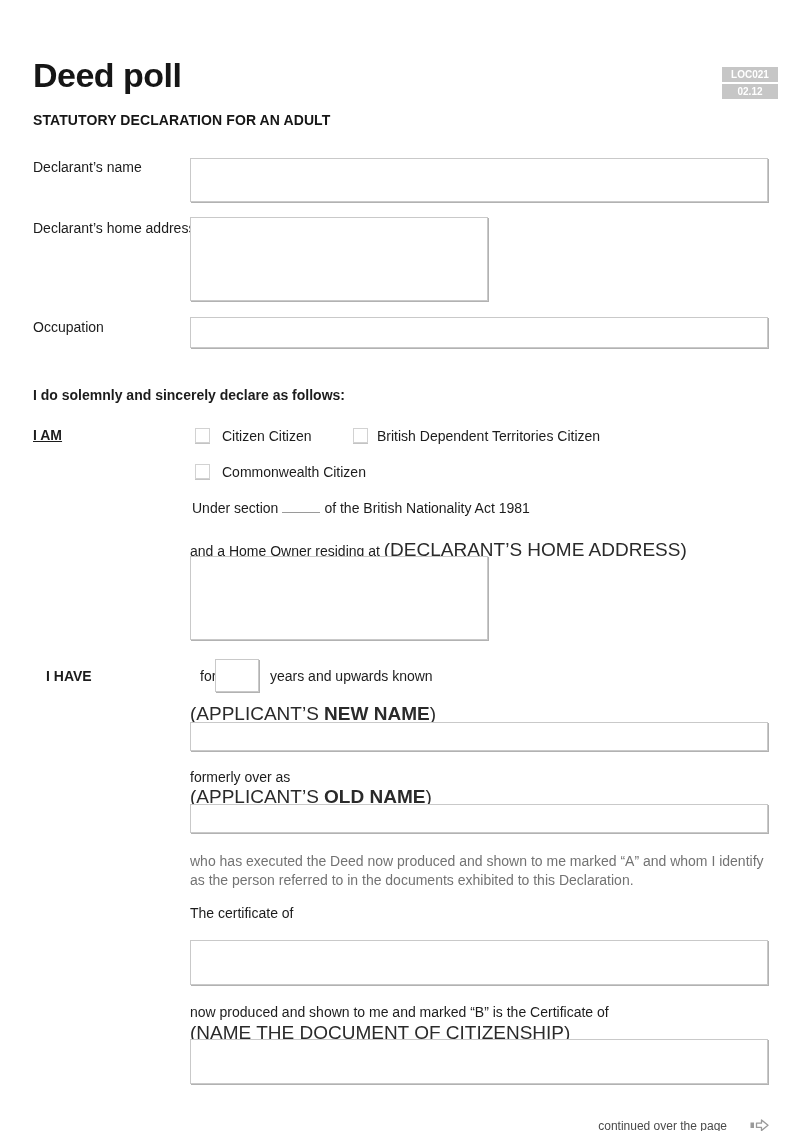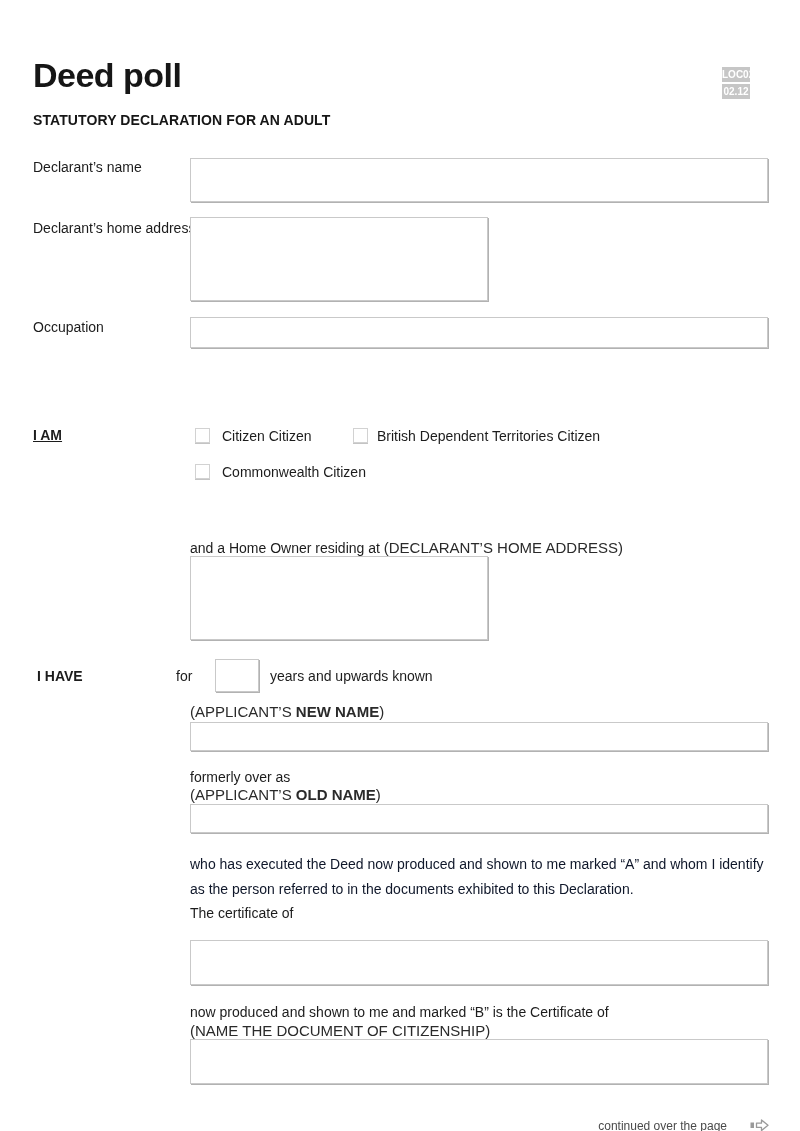--- a/index.html
+++ b/index.html
@@ -17,30 +17,30 @@
   .abs { position: absolute; }
 
   .title {
     left: 33px; top: 20px;
     font-size: 34px; font-weight: bold; letter-spacing: -0.5px; color: #161616;
   }
   .subtitle {
     left: 33px; top: 76px;
     font-size: 14px; font-weight: bold; letter-spacing: 0.1px; color: #161616;
   }
-  .badge { left: 722px; top: 31px; width: 28px; }
+  .badge { left: 722px; top: 31px; width: 56px; }
   .badge-row {
     background: #c6c6c6; color: #ffffff;
     font-size: 10px; font-weight: bold; text-align: center;
     padding: 2px 0; margin-bottom: 2px;
   }
 
   .lbl { font-size: 14px; color: #1c1c1c; }
   .b { font-weight: bold; }
-  .hint { font-size: 15px; color: #2a2a2a; }
+  .hint { font-size: 19px; color: #2a2a2a; }
 
   .field {
     background: #fff;
     border: 1px solid #c9c9c9;
     box-shadow: 1px 1px 0 0 #b2b2b2;
     outline: none;
     font-family: "Liberation Sans", sans-serif;
     font-size: 14px; color: #1c1c1c;
     padding: 4px 6px;
     resize: none;
@@ -55,21 +55,21 @@
   }
 
   .blank-line {
     display: inline-block;
     width: 38px; height: 12px;
     border-bottom: 1.5px solid #9a9a9a;
     margin: 0 4px;
     vertical-align: baseline;
   }
 
-  .para { font-size: 14px; line-height: 25px; width: 592px; color: #0f172a; }
+  .para { font-size: 14px; line-height: 19px; width: 592px; color: #737373; }
 
   .footer {
     right: 30px; top: 1082px;
     display: flex; align-items: center; gap: 22px;
     font-size: 12px; color: #4a4a4a;
   }
 </style>
 </head>
 <body>
 
@@ -84,40 +84,44 @@
 
   <div class="abs lbl" style="left:33px; top:123px;">Declarant’s name</div>
   <input class="abs field" style="left: 190px; top: 122px; width: 578px; height: 44px;">
 
   <div class="abs lbl" style="left:33px; top:184px;">Declarant’s home address</div>
   <textarea class="abs field" style="left: 190px; top: 181px; width: 298px; height: 84px;"></textarea>
 
   <div class="abs lbl" style="left:33px; top:283px;">Occupation</div>
   <input class="abs field" style="left: 190px; top: 281px; width: 578px; height: 31px;">
 
+  <div class="abs lbl b" style="left:33px; top:351px;">I do solemnly and sincerely declare as follows:</div>
 
   <div class="abs lbl b" style="left:33px; top:391px;text-decoration:underline;">I AM</div>
 
   <span class="abs checkbox" style="left:195px; top:392px;"></span>
   <div class="abs lbl" style="left:222px; top:392px;">Citizen Citizen</div>
 
   <span class="abs checkbox" style="left:353px; top:392px;"></span>
   <div class="abs lbl" style="left:377px; top:392px;">British Dependent Territories Citizen</div>
 
   <span class="abs checkbox" style="left:195px; top:428px;"></span>
   <div class="abs lbl" style="left:222px; top:428px;">Commonwealth Citizen</div>
 
+  <div class="abs lbl" style="left:192px; top:464px;">
+    <span>Under section</span><span class="blank-line"></span><span>of the British Nationality Act 1981</span>
+  </div>
 
   <div class="abs lbl" style="left:190px; top:503px;">
     <span>and a Home Owner residing at </span><span class="hint">(DECLARANT’S HOME ADDRESS)</span>
   </div>
   <textarea class="abs field" style="left: 190px; top: 520px; width: 298px; height: 84px;"></textarea>
 
-  <div class="abs lbl b" style="left:37px; top:632px;">I HAVE</div>
-  <div class="abs lbl" style="left:176px; top:632px;">for</div>
+  <div class="abs lbl b" style="left:46px; top:632px;">I HAVE</div>
+  <div class="abs lbl" style="left:200px; top:632px;">for</div>
   <input class="abs field" style="left: 215px; top: 623px; width: 44px; height: 33px;">
   <div class="abs lbl" style="left:270px; top:632px;">years and upwards known</div>
 
   <div class="abs hint" style="left:190px; top:667px;">
     <span>(APPLICANT’S </span><span class="b">NEW NAME</span><span>)</span>
   </div>
   <input class="abs field" style="left: 190px; top: 686px; width: 578px; height: 29px;">
 
   <div class="abs lbl" style="left:190px; top:733px;">formerly over as</div>
   <div class="abs hint" style="left:190px; top:750px;">

